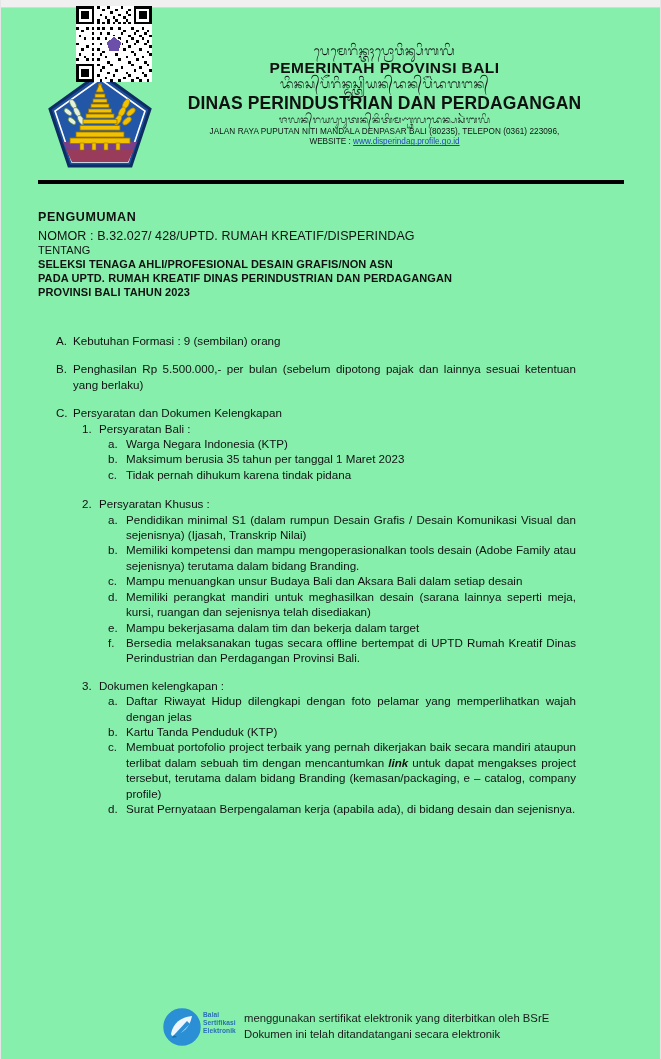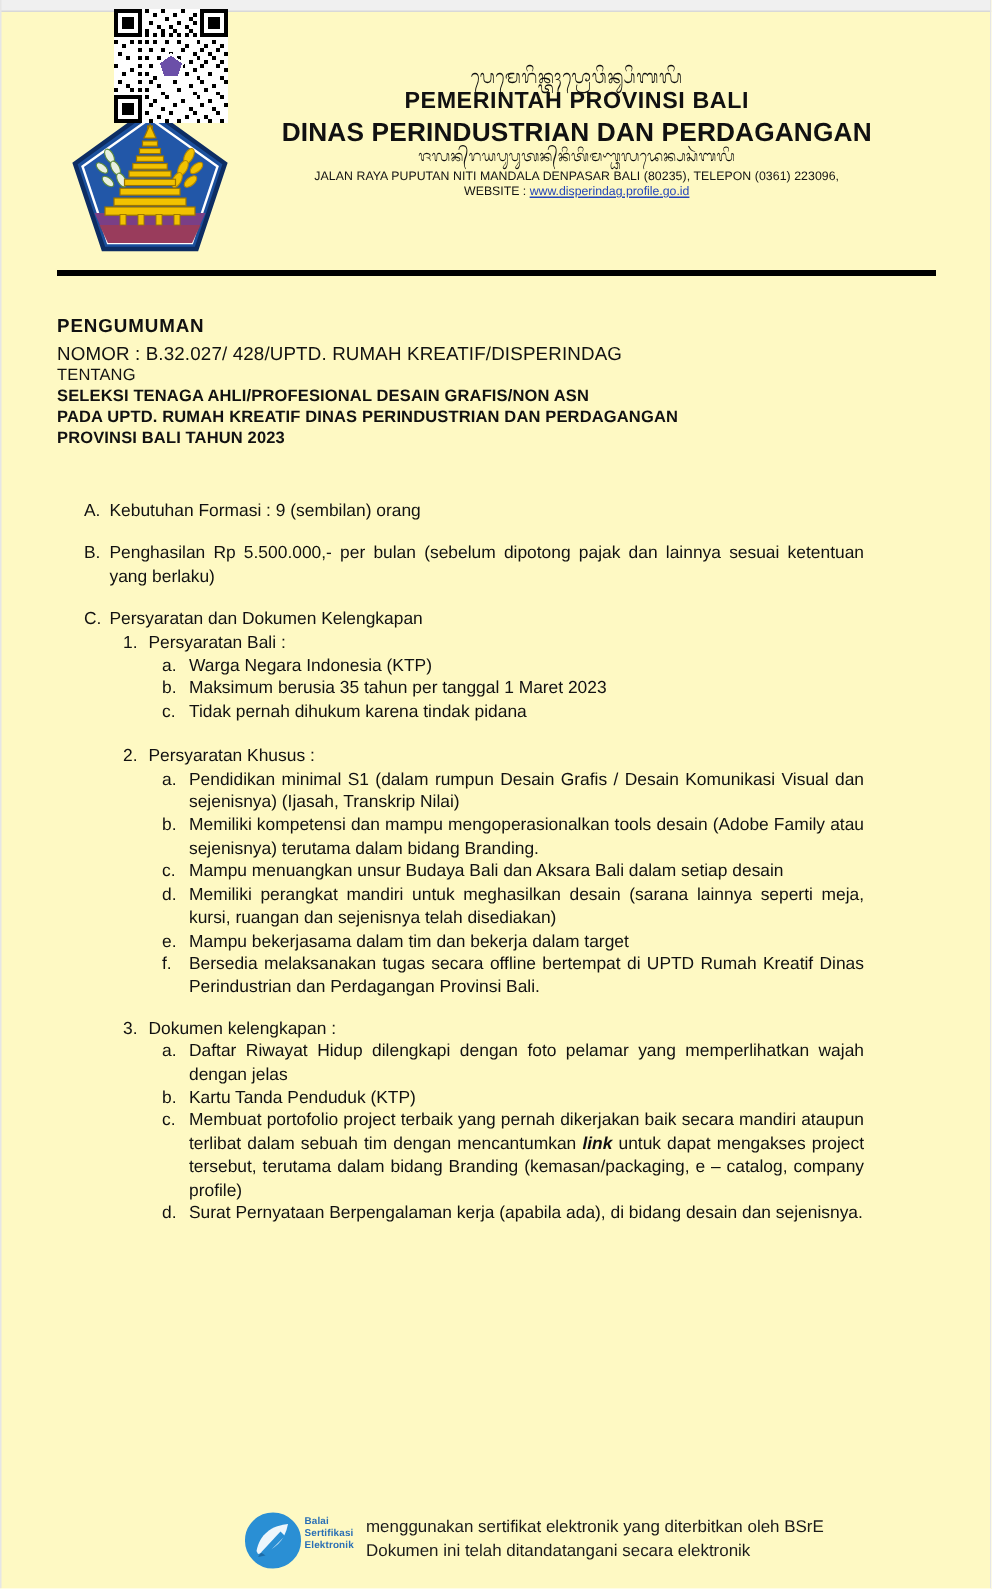--- a/index.html
+++ b/index.html
@@ -8,21 +8,21 @@
     background: #ffffff;
   }
   body {
     font-family: "Liberation Sans", sans-serif;
     color: #111111;
   }
   .page {
     position: relative;
     width: 661px;
     height: 1059px;
-    background: #fef9c3;
+    background: #86efac;
     overflow: hidden;
     box-sizing: border-box;
   }
   .top-strip {
     position: absolute;
     top: 0; left: 0; right: 0;
     height: 7px;
     background: #f0f0f0;
     border-bottom: 1px solid #d8d8d8;
   }
@@ -260,20 +260,21 @@
           <rect x="46" y="73" width="4" height="7"></rect>
           <rect x="58" y="73" width="4" height="7"></rect>
           <rect x="70" y="73" width="4" height="7"></rect>
         </g>
       </svg>
     </div>
 
     <div class="lh-text">
       <div class="bali-script">ᬧᬾᬫᬾᬭᬶᬦ᭄ᬢᬄ​ᬧ᭄ᬭᭀᬯᬶᬦ᭄ᬲᬶ​ᬩᬮᬶ</div>
       <div class="lh-line1">PEMERINTAH PROVINSI BALI</div>
+      <div class="bali-script">ᬤᬶᬦᬲ᭄​ᬧᭂᬭᬶᬦ᭄ᬤᬸᬲ᭄ᬢ᭄ᬭᬶᬬᬦ᭄​ᬤᬦ᭄​ᬧᭂᬃᬤᬕᬗᬦ᭄</div>
       <div class="lh-line2">DINAS PERINDUSTRIAN DAN PERDAGANGAN</div>
       <div class="bali-script small">ᬚᬮᬦ᭄​ᬭᬬ​ᬧᬸᬧᬸᬢᬦ᭄​ᬦᬶᬢᬶ​ᬫᬡ᭄ᬥᬮ​ᬤᬾᬦ᭄ᬧᬲᬃ​ᬩᬮᬶ</div>
       <div class="lh-addr">JALAN RAYA PUPUTAN NITI MANDALA  DENPASAR BALI  (80235), TELEPON (0361) 223096,</div>
       <div class="lh-web">
         <span>WEBSITE : </span><u>www.disperindag.profile.go.id</u>
       </div>
     </div>
   </div>
 
   <div class="rule"></div>

